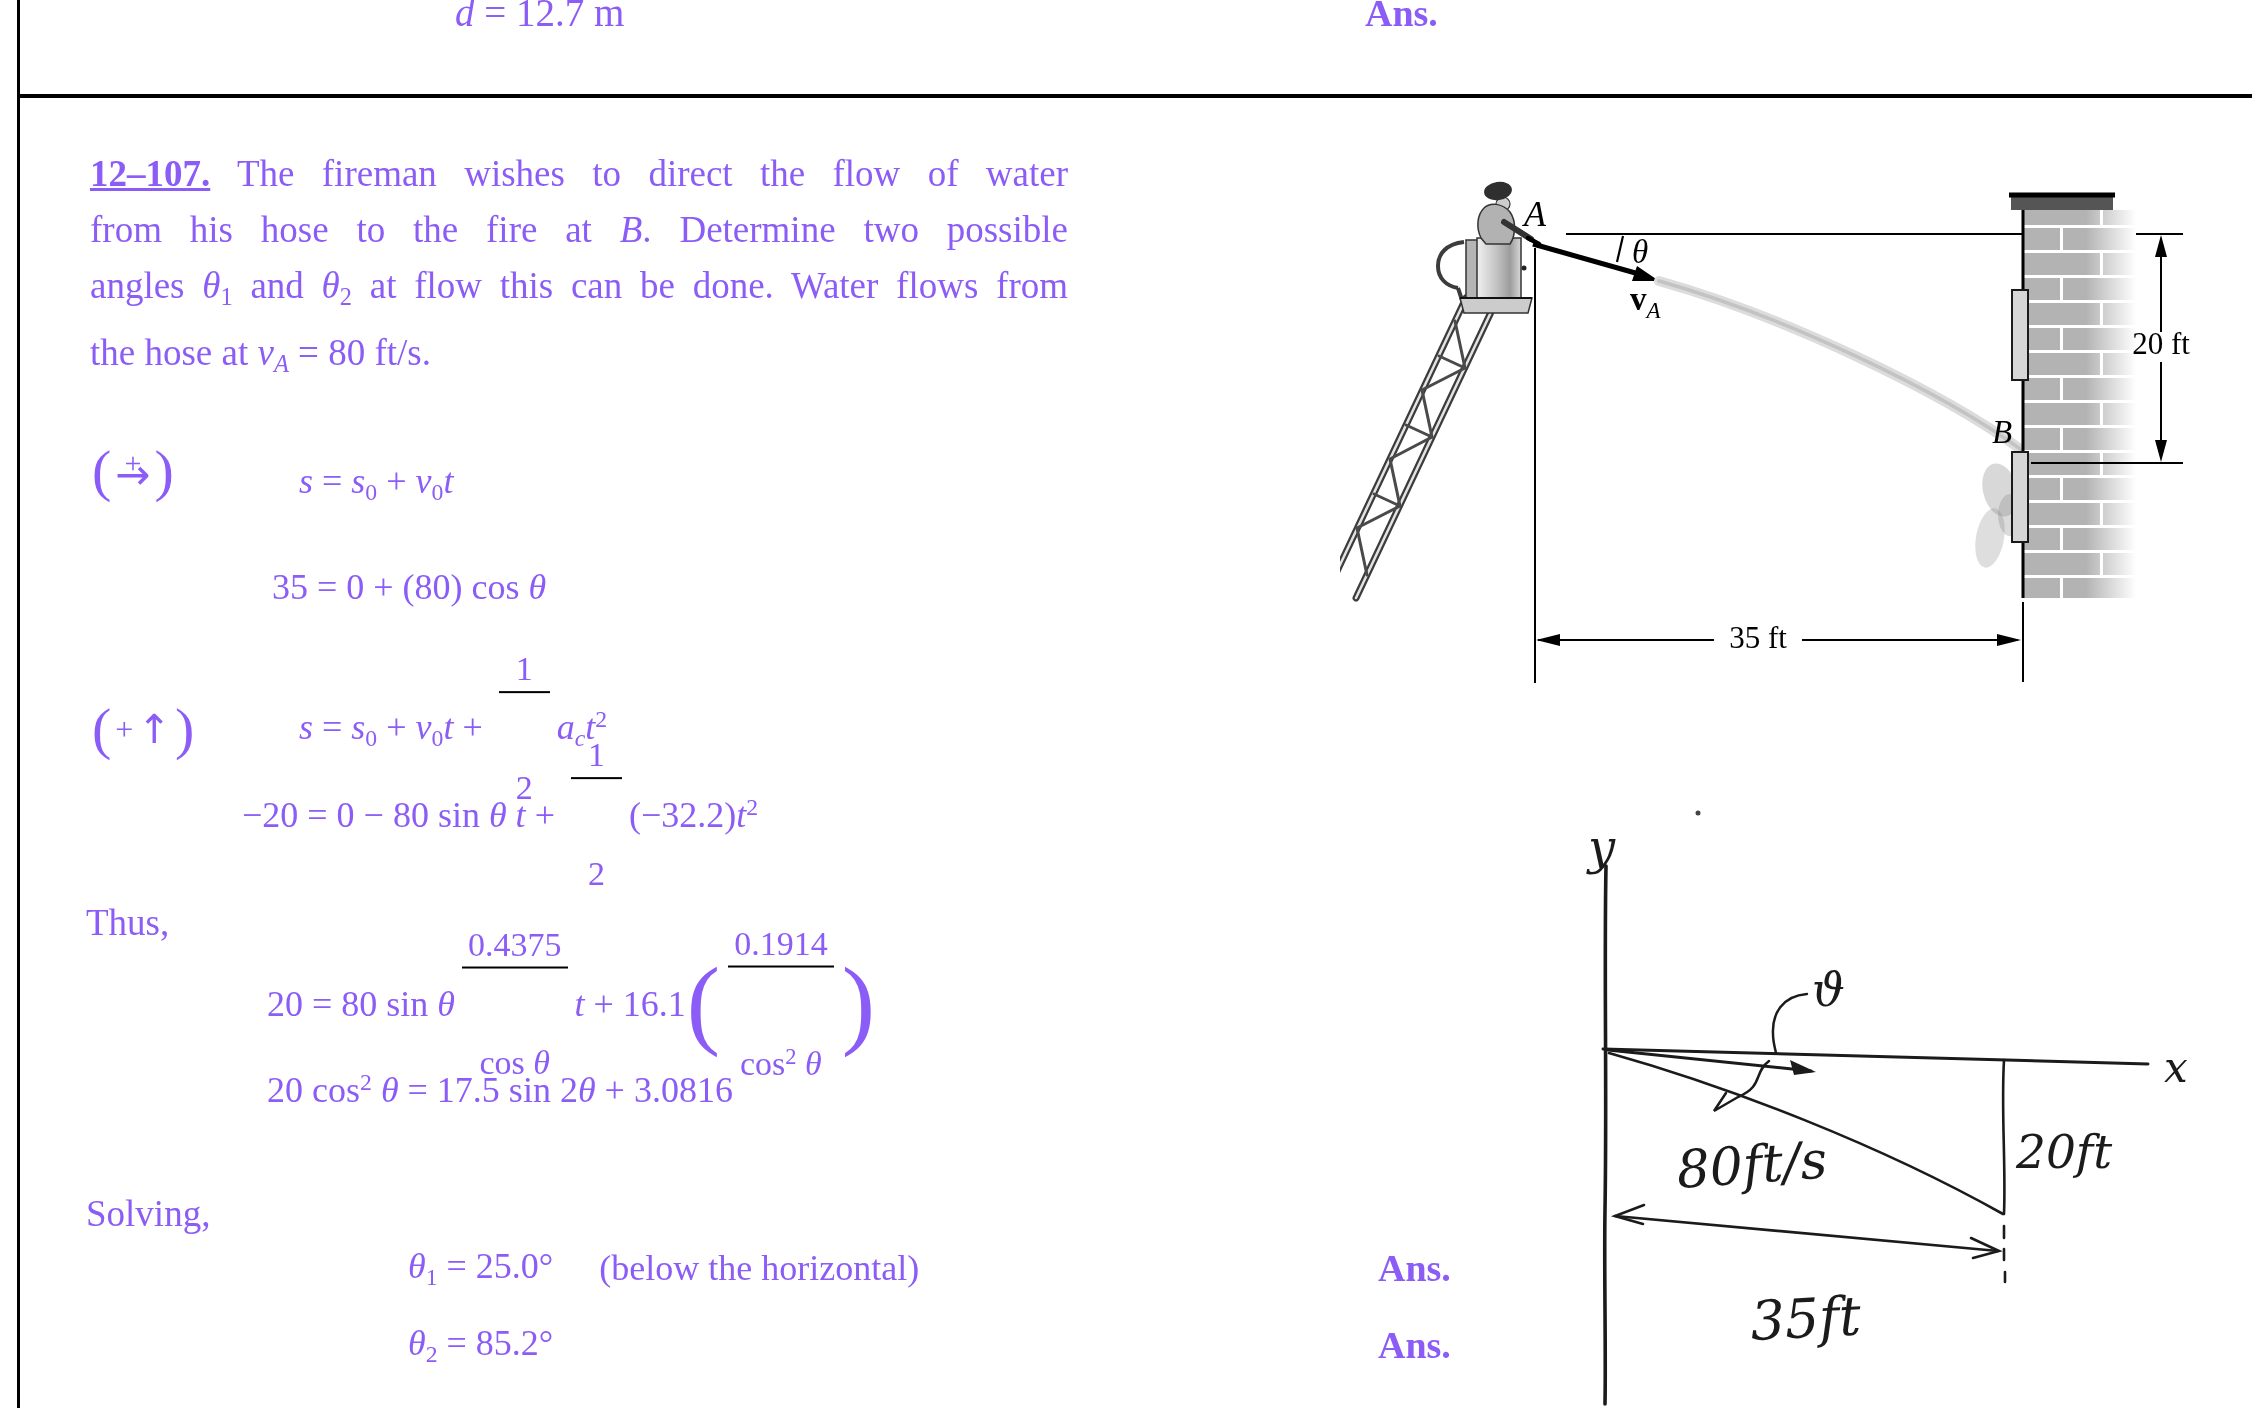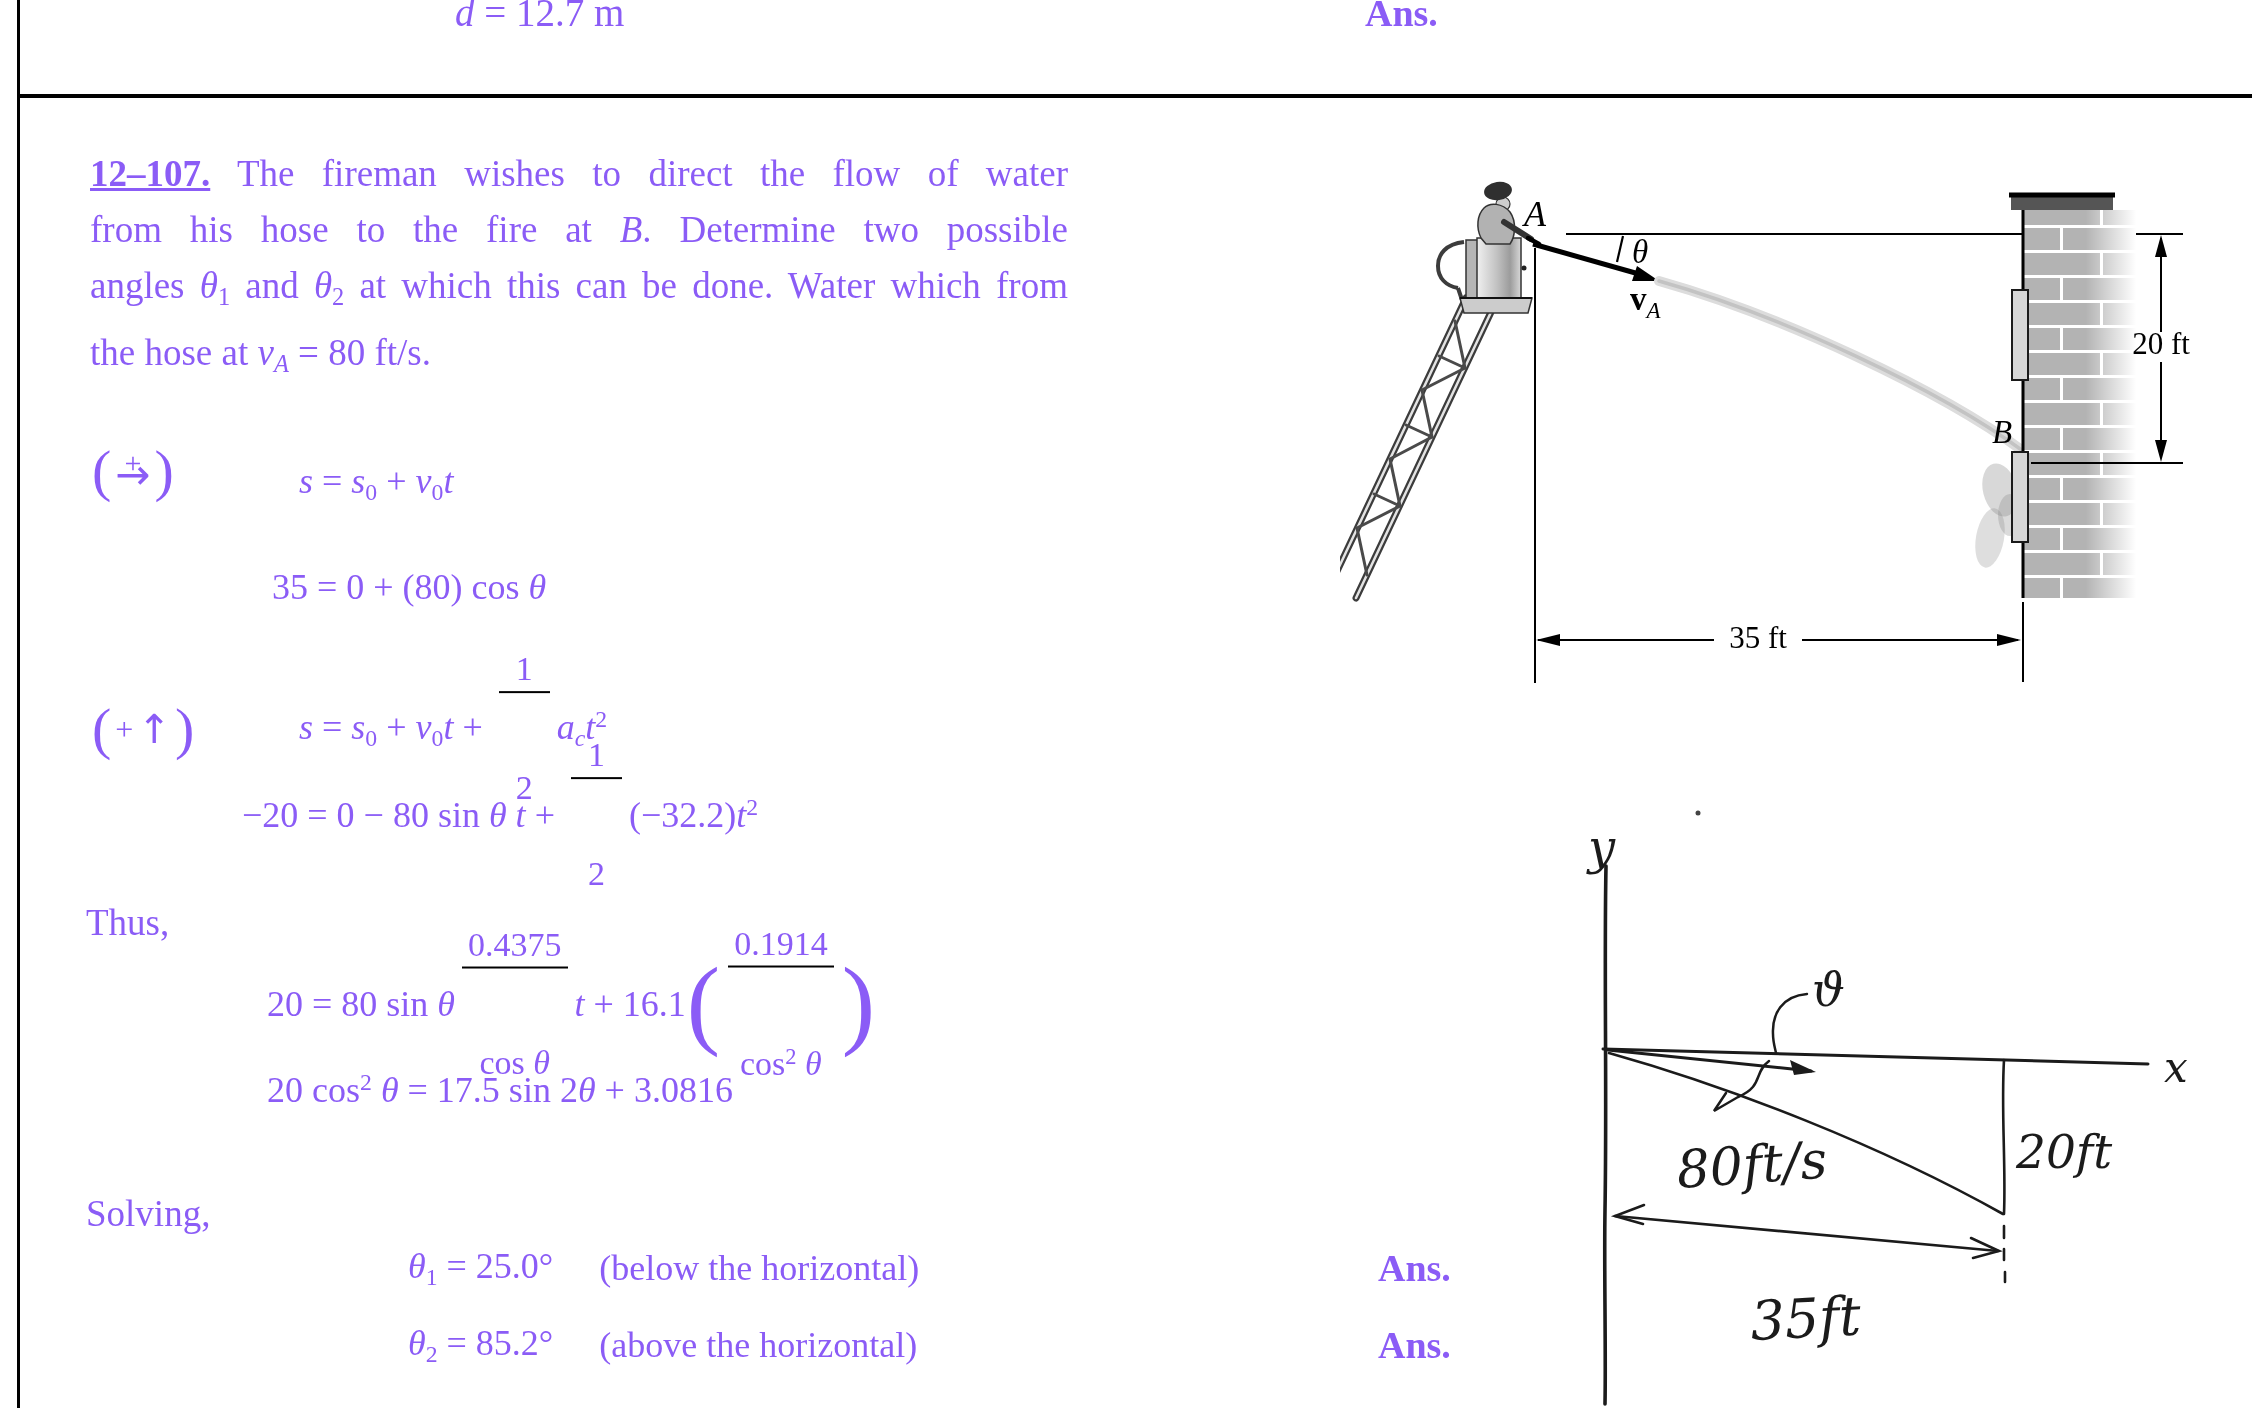--- a/index.html
+++ b/index.html
@@ -51,21 +51,21 @@
 
   <div class="vborder"></div>
   <div class="hborder"></div>
 
   <div class="abs prevline" style="left:455px;top:-10px;"><span class="it">d</span><span> = 12.7 m</span></div>
   <div class="abs ansbold" style="left:1365px;top:-9px;">Ans.</div>
 
   <div class="abs ptext" style="left:90px;top:146px;">
     <div class="pline"><span class="bd">12–107.</span><span>  The fireman wishes to direct the flow of water</span></div>
     <div class="pline"><span>from his hose to the fire at </span><span class="it">B</span><span>. Determine two possible</span></div>
-    <div class="pline"><span>angles </span><span class="it">θ</span><span class="tsub">1</span><span> and </span><span class="it">θ</span><span class="tsub">2</span><span> at which this can be done. Water which from</span></div>
+    <div class="pline"><span>angles </span><span class="it">θ</span><span class="tsub">1</span><span> and </span><span class="it">θ</span><span class="tsub">2</span><span> at flow this can be done. Water flows from</span></div>
     <div class="pline"><span>the hose at </span><span class="it">v</span><span class="it tsub">A</span><span> = 80 ft/s.</span></div>
   </div>
 
   <div class="abs mid dirsym" style="left:92px;top:471px;">
     <span class="dirparen">(</span>
     <span class="dirstack">
       <span class="dirplus">+</span>
       <span class="dirarrow">→</span>
     </span>
     <span class="dirparen">)</span>
@@ -128,21 +128,20 @@
   <div class="abs mid label37" style="left:86px;top:1213px;">Solving,</div>
 
   <div class="abs mid eqrow" style="left:408px;top:1268px;">
     <span class="m"><span class="it">θ</span><span class="tsub">1</span><span> = 25.0°</span></span>
     <span class="ansnote">(below the horizontal)</span>
   </div>
   <div class="abs mid ansbold" style="left:1378px;top:1268px;">Ans.</div>
 
   <div class="abs mid eqrow" style="left:408px;top:1345px;">
     <span class="m"><span class="it">θ</span><span class="tsub">2</span><span> = 85.2°</span></span>
-    <span class="ansnote">(above the horizontal)</span>
   </div>
   <div class="abs mid ansbold" style="left:1378px;top:1345px;">Ans.</div>
 
   <svg class="abs" style="left:1340px;top:150px;" width="912" height="550" viewBox="0 0 912 550">
     <defs>
       <linearGradient id="cylGrad" x1="0" y1="0" x2="1" y2="0">
         <stop offset="0" stop-color="#f0f0f0"></stop>
           <stop offset="0.45" stop-color="#c2c2c2"></stop>
         <stop offset="0.75" stop-color="#9c9c9c"></stop>
           <stop offset="1" stop-color="#d8d8d8"></stop>

